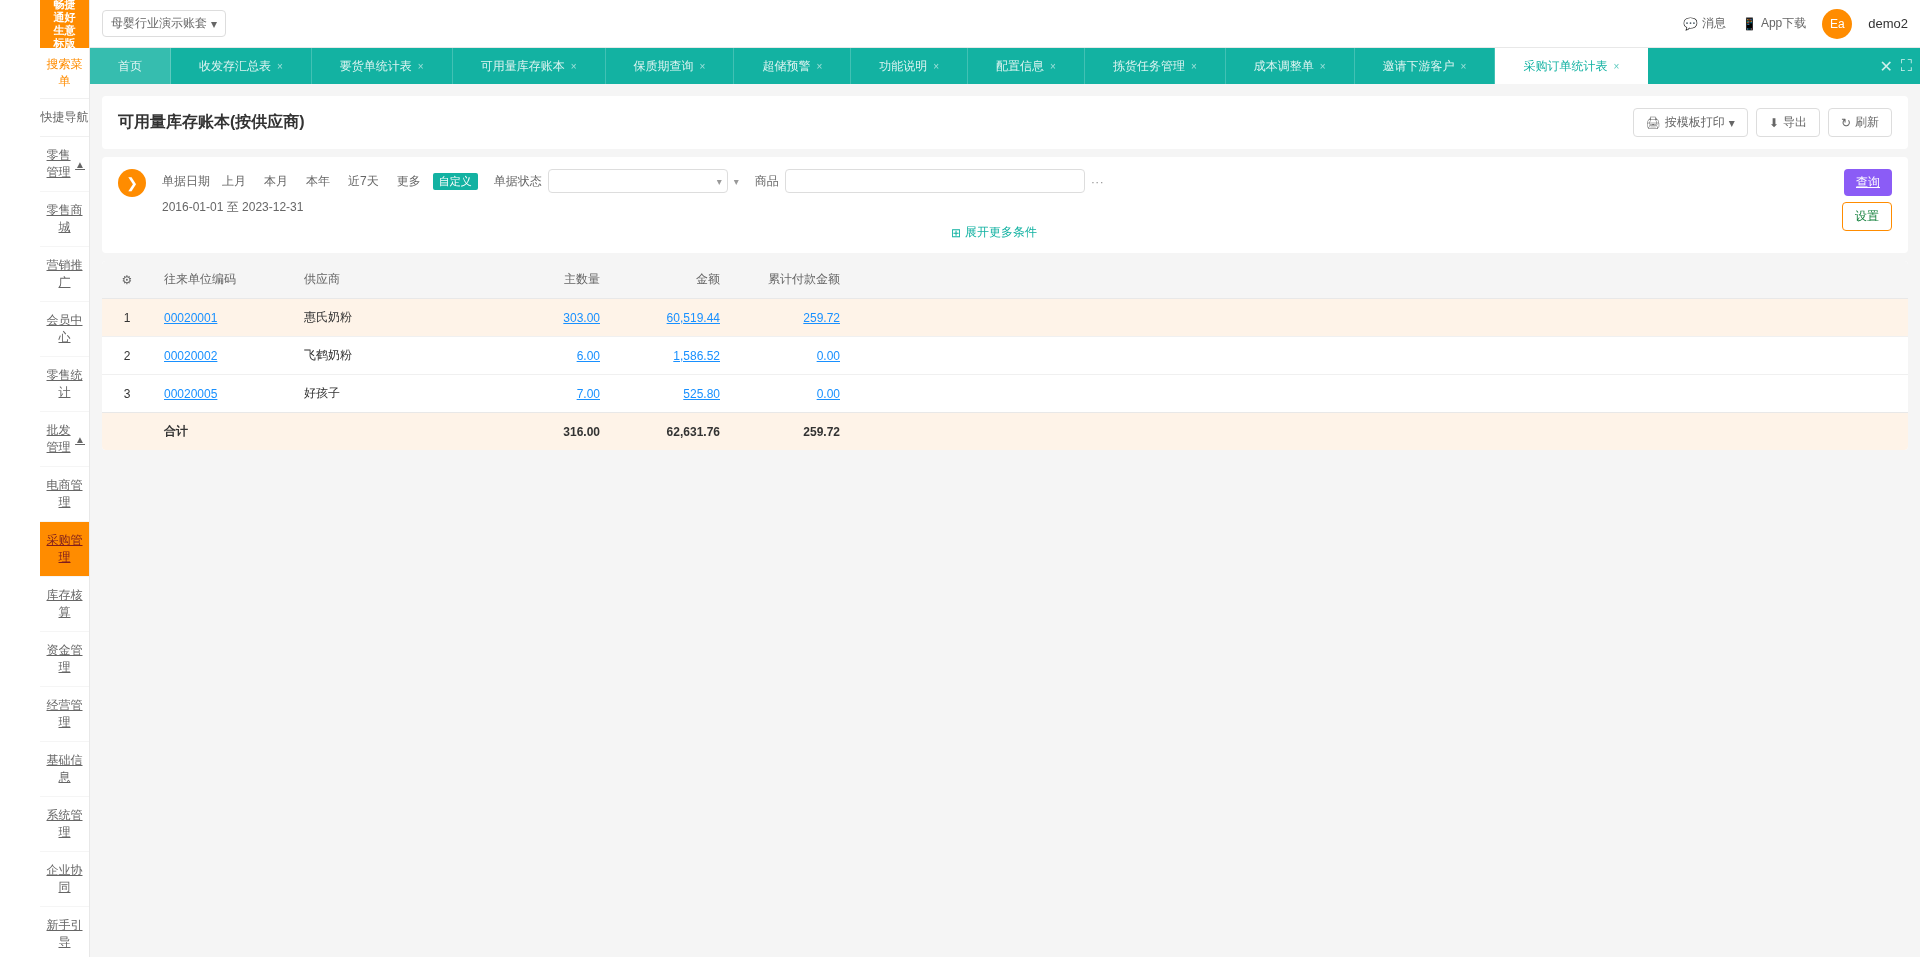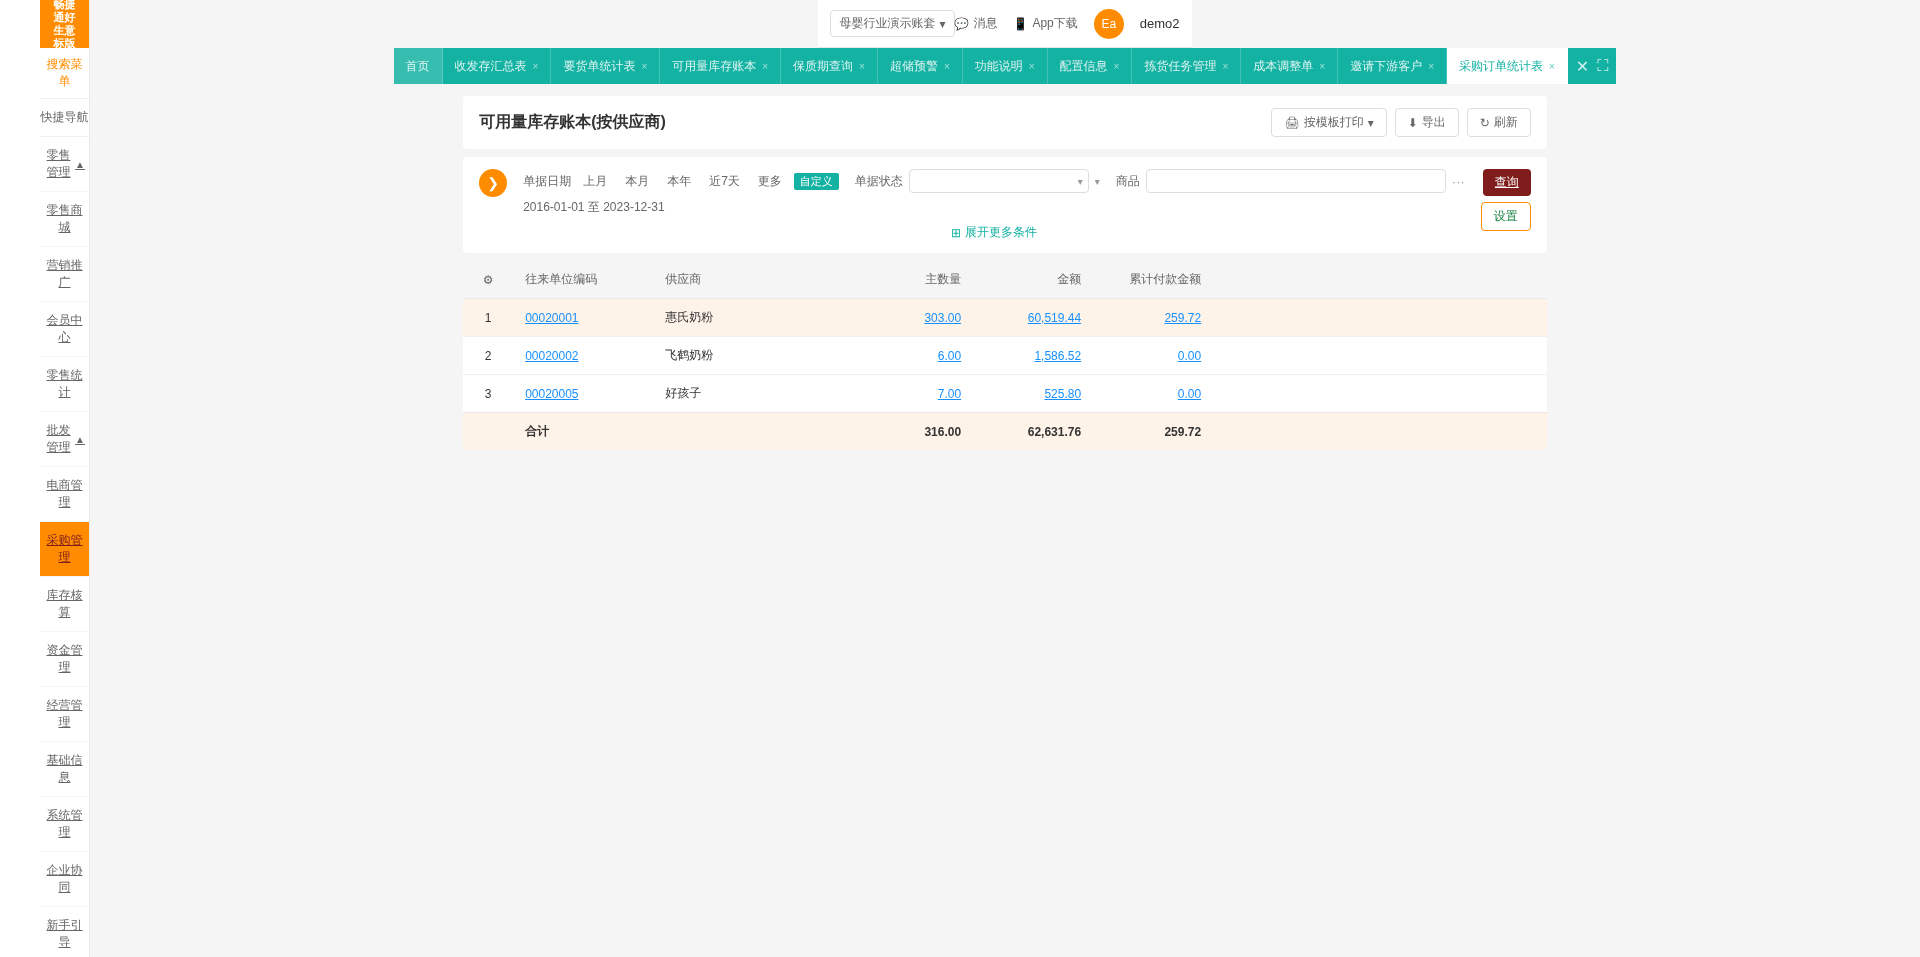--- a/index.html
+++ b/index.html
@@ -12,50 +12,50 @@
     .sidebar-search { padding: 8px 6px; border-bottom: 1px solid #f0f0f0; }
     .sidebar-search span { display: block; text-align: center; font-size: 12px; color: #ff8c00; cursor: pointer; }
     .sidebar-nav { padding: 6px 0; border-bottom: 1px solid #f0f0f0; }
     .sidebar-nav span { display: block; text-align: center; font-size: 12px; color: #666; padding: 4px 0; cursor: pointer; }
     .sidebar-item { padding: 10px 4px; text-align: center; font-size: 12px; color: #666; cursor: pointer; border-bottom: 1px solid #f5f5f5; text-decoration: underline; }
     .sidebar-item.active { background: #ff8c00; color: #7f1d1d; }
     .sidebar-item .item-label { display: flex; align-items: center; justify-content: center; gap: 2px; }
     .sidebar-item .arrow { font-size: 10px; }
 
     
-    .main { flex: 1; display: flex; flex-direction: column; height: 919px; overflow: hidden; align-items: center; }
+    .main { flex: 1; display: flex; flex-direction: column; height: 919px; overflow: hidden; }
 
     
     .topbar { height: 48px; background: #fff; display: flex; align-items: center; justify-content: space-between; padding: 0 12px; border-bottom: 1px solid #e8e8e8; flex-shrink: 0; }
     .topbar-left { display: flex; align-items: center; gap: 8px; }
     .workspace-select { border: 1px solid #ddd; border-radius: 4px; padding: 4px 8px; font-size: 12px; color: #666; background: #fff; display: flex; align-items: center; gap: 4px; cursor: pointer; }
     .topbar-right { display: flex; align-items: center; gap: 16px; }
     .topbar-icon-item { display: flex; align-items: center; gap: 4px; font-size: 12px; color: #666; cursor: pointer; }
     .user-avatar { width: 30px; height: 30px; border-radius: 50%; background: #ff8c00; display: flex; align-items: center; justify-content: center; color: #fff; font-size: 12px; }
 
     
     .tabbar { height: 36px; background: #13b2a2; display: flex; align-items: center; padding: 0 0; flex-shrink: 0; overflow-x: auto; }
-    .tab { height: 36px; padding: 0 12px; display: flex; align-items: center; gap: 6px; font-size: 12px; color: rgba(255,255,255,0.85); cursor: pointer; white-space: nowrap; border-right: 1px solid rgba(255,255,255,0.2); flex-shrink: 0; }
+    .tab { height: 36px; padding: 0 28px; display: flex; align-items: center; gap: 6px; font-size: 12px; color: rgba(255,255,255,0.85); cursor: pointer; white-space: nowrap; border-right: 1px solid rgba(255,255,255,0.2); flex-shrink: 0; }
     .tab.home { background: rgba(255,255,255,0.15); }
     .tab.active { background: #fff; color: #13b2a2; }
     .tab .close-btn { font-size: 10px; color: inherit; opacity: 0.7; cursor: pointer; }
     .tab.active .close-btn { color: #13b2a2; }
     .tabbar-actions { margin-left: auto; display: flex; align-items: center; gap: 8px; padding: 0 8px; }
     .tabbar-action { color: #fff; font-size: 16px; cursor: pointer; opacity: 0.8; }
 
     
     .content { flex: 1; overflow-y: auto; background: #f5f5f5; padding: 12px; }
 
     
     .page-header { background: #fff; padding: 12px 16px; margin-bottom: 8px; border-radius: 4px; display: flex; align-items: center; justify-content: space-between; }
     .page-title { font-size: 16px; font-weight: bold; color: #333; }
     .page-actions { display: flex; align-items: center; gap: 8px; }
     .btn { padding: 5px 12px; border-radius: 4px; font-size: 12px; cursor: pointer; border: none; }
     .btn-outline { background: #fff; border: 1px solid #ddd; color: #666; display: flex; align-items: center; gap: 4px; }
-    .btn-primary { background: #7f1d1d; color: #fff; text-decoration: underline; }
+    .btn-primary { background: #8b5cf6; color: #fff; text-decoration: underline; }
     .btn-refresh { background: #fff; border: 1px solid #ddd; color: #666; display: flex; align-items: center; gap: 4px; }
 
     
     .filter-area { background: #fff; padding: 12px 16px; margin-bottom: 8px; border-radius: 4px; }
     .filter-row { display: flex; align-items: center; gap: 16px; flex-wrap: wrap; }
     .filter-item { display: flex; align-items: center; gap: 6px; }
     .filter-label { font-size: 12px; color: #666; white-space: nowrap; }
     .filter-dates { display: flex; align-items: center; gap: 6px; font-size: 12px; color: #666; }
     .date-shortcut { padding: 2px 6px; border-radius: 2px; cursor: pointer; font-size: 12px; color: #666; }
     .date-tag { background: #13b2a2; color: #fff; padding: 1px 6px; border-radius: 2px; font-size: 11px; }

